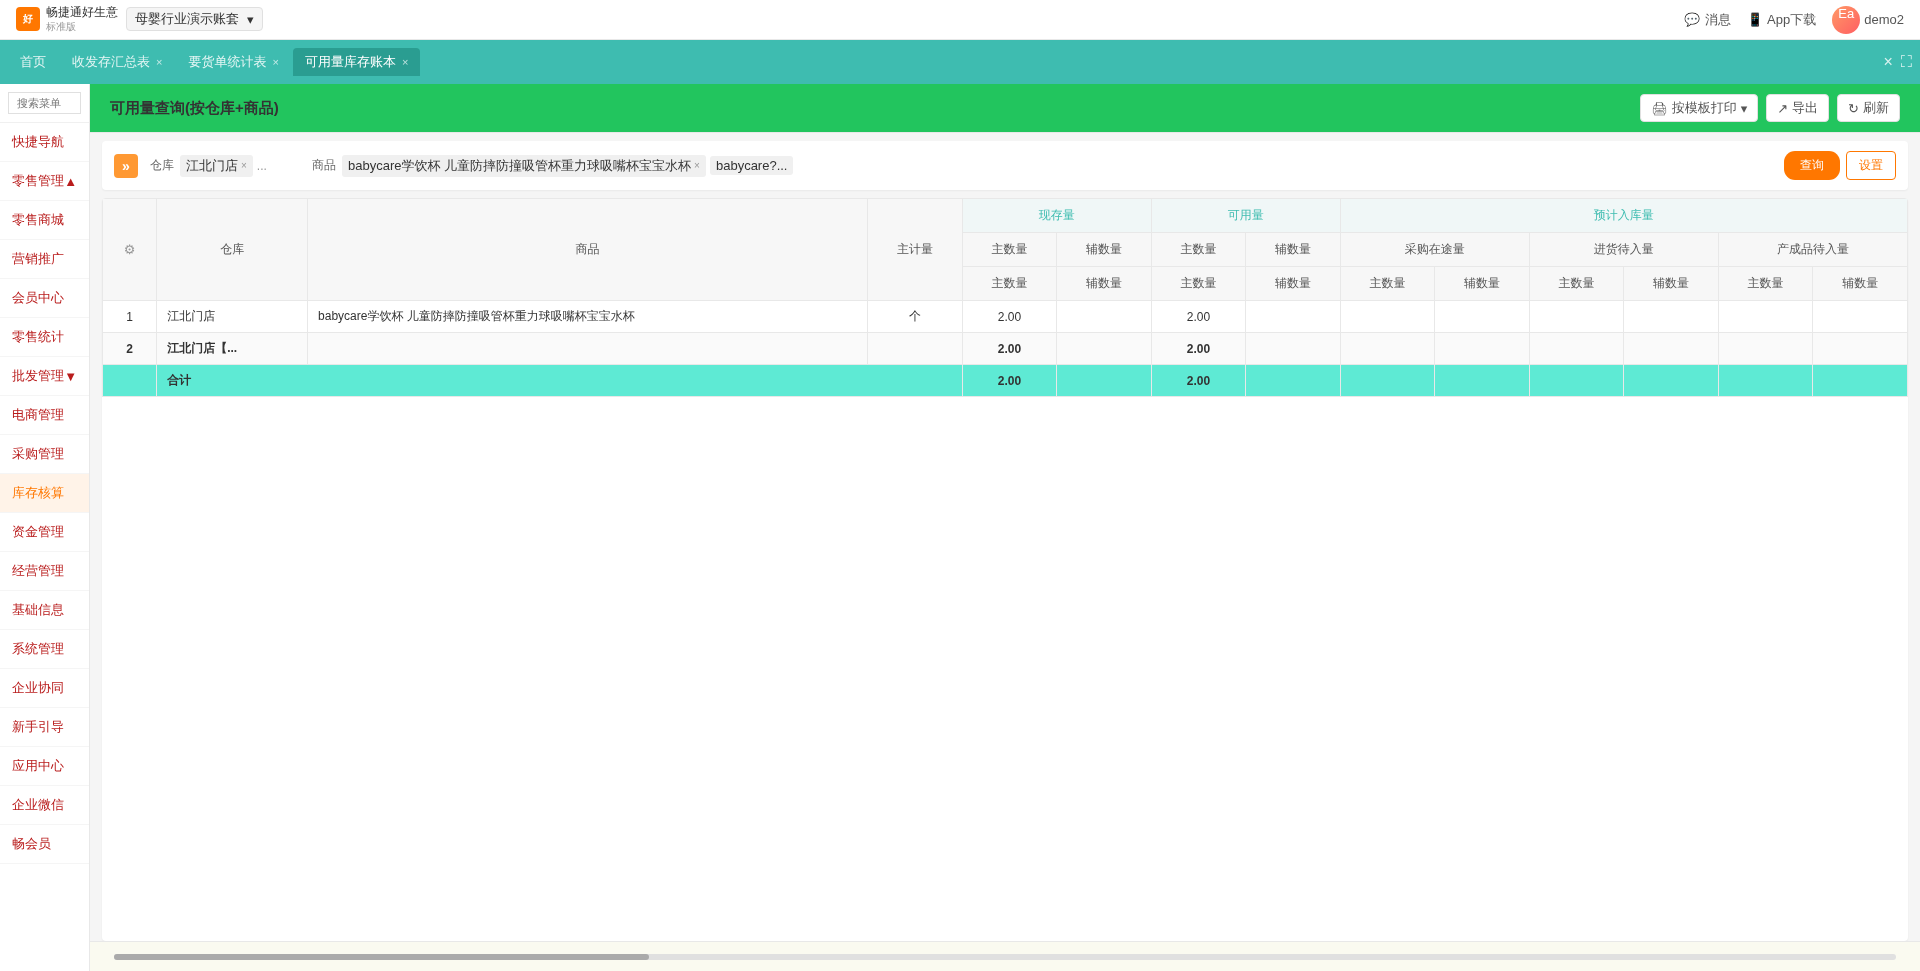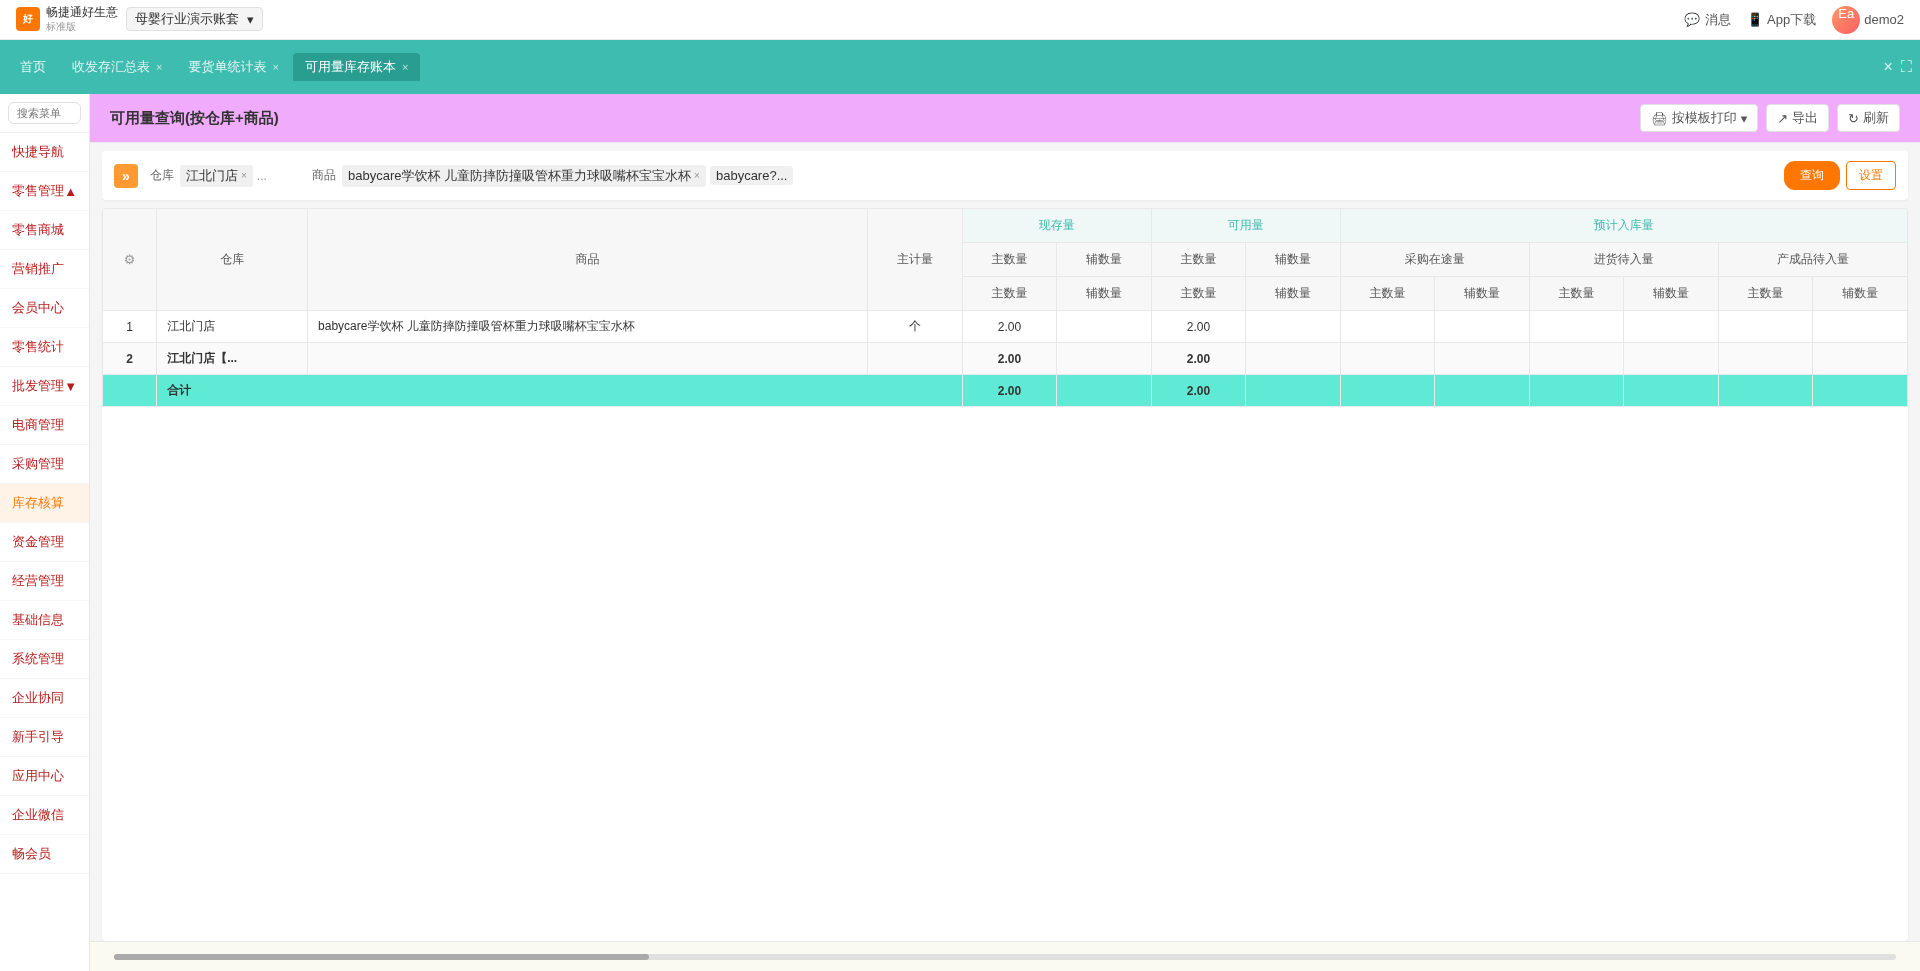--- a/index.html
+++ b/index.html
@@ -22,21 +22,21 @@
     .logo-text { font-size: 12px; color: #333; line-height: 1.2; }
     .logo-sub { font-size: 10px; color: #999; }
     .store-selector { display: flex; align-items: center; gap: 8px; background: #f5f5f5; border: 1px solid #e0e0e0; border-radius: 4px; padding: 2px 8px; cursor: pointer; font-size: 12px; color: #333; }
     .top-bar-right { display: flex; align-items: center; gap: 16px; }
     .top-right-item { display: flex; align-items: center; gap: 4px; font-size: 12px; color: #555; cursor: pointer; }
     .avatar { width: 28px; height: 28px; border-radius: 50%; background: linear-gradient(135deg, #ff9966, #ff5e62); display: flex; align-items: flex-start; justify-content: center; color: white; font-size: 11px; }
 
     
     .tab-bar {
       background: #3ebcb0;
-      height: 54px;
+      height: 44px;
       display: flex;
       align-items: center;
       padding: 0 8px;
       flex-shrink: 0;
       gap: 2px;
     }
     .tab {
       height: 28px;
       display: flex;
       align-items: center;
@@ -53,21 +53,21 @@
       color: white;
       font-weight: 500;
     }
     .tab-close { font-size: 11px; color: rgba(255,255,255,0.7); cursor: pointer; }
     .tab-bar-actions { margin-left: auto; display: flex; align-items: center; gap: 8px; }
     .tab-bar-btn { color: white; cursor: pointer; font-size: 16px; opacity: 0.8; }
 
     
     .main-layout { display: flex; flex: 1; overflow: hidden; }
     .sidebar-search { padding: 8px; border-bottom: 1px solid #f0f0f0; }
-    .sidebar-search input { width: 100%; border: 1px solid #e0e0e0; border-radius: 6px; padding: 4px 8px; font-size: 11px; outline: none; }
+    .sidebar-search input { width: 100%; border: 1px solid #e0e0e0; border-radius: 0; padding: 4px 8px; font-size: 11px; outline: none; }
     .sidebar-nav-item {
       display: flex;
       align-items: center;
       justify-content: space-between;
       padding: 10px 12px;
       cursor: pointer;
       font-size: 12px;
       color: #b91c1c;
       border-bottom: 1px solid #f5f5f5;
     }
@@ -75,21 +75,21 @@
 
     
     .content {
       flex: 1;
       display: flex;
       flex-direction: column;
       overflow: hidden;
       background: #f5f5f5;
     }
     .page-header {
-      background: #f0abfc;
+      background: #22c55e;
       padding: 10px 20px;
       border-bottom: 1px solid #e8e8e8;
       display: flex;
       align-items: center;
       justify-content: space-between;
       flex-shrink: 0;
     }
     .page-title { font-size: 15px; font-weight: 600; color: #333; }
     .page-actions { display: flex; align-items: center; gap: 8px; }
     .action-btn { display: flex; align-items: center; gap: 4px; padding: 4px 10px; border: 1px solid #e0e0e0; border-radius: 4px; cursor: pointer; font-size: 12px; color: #555; background: white; }

